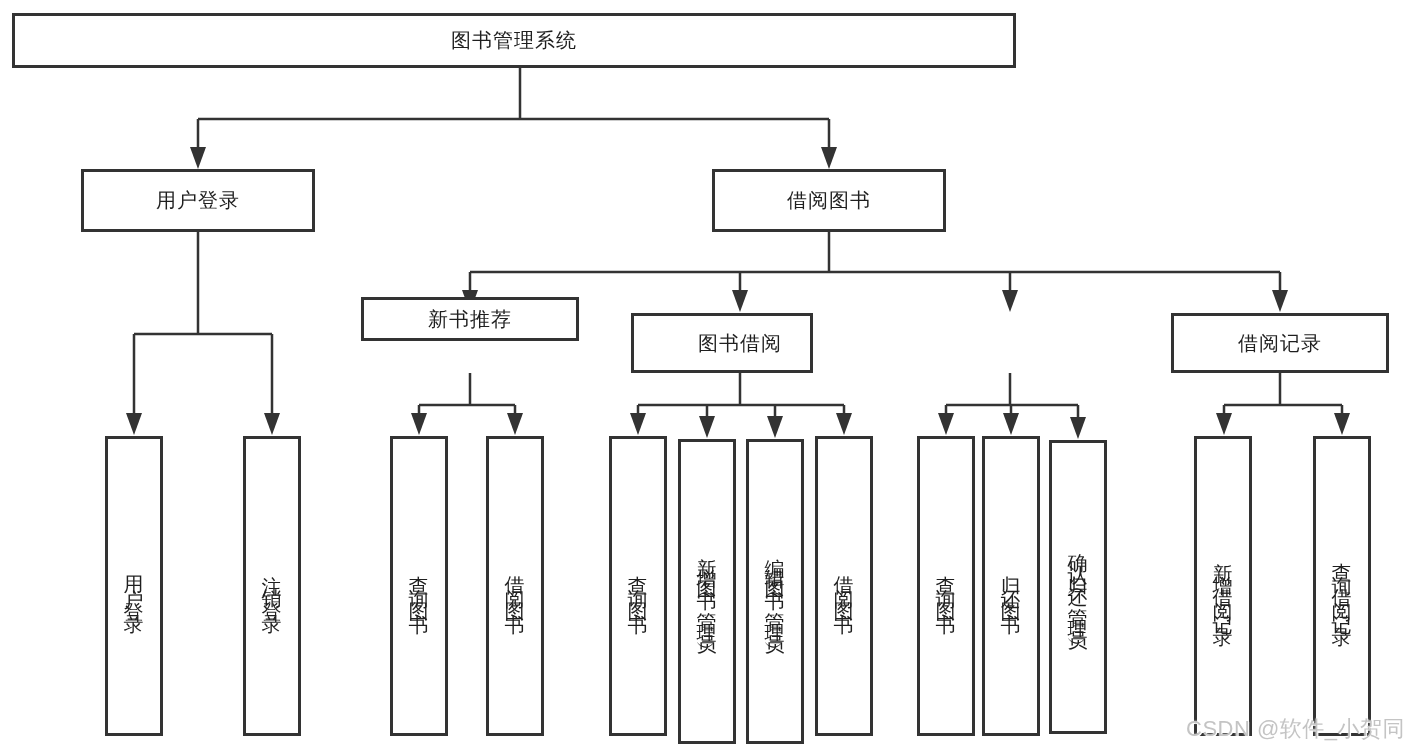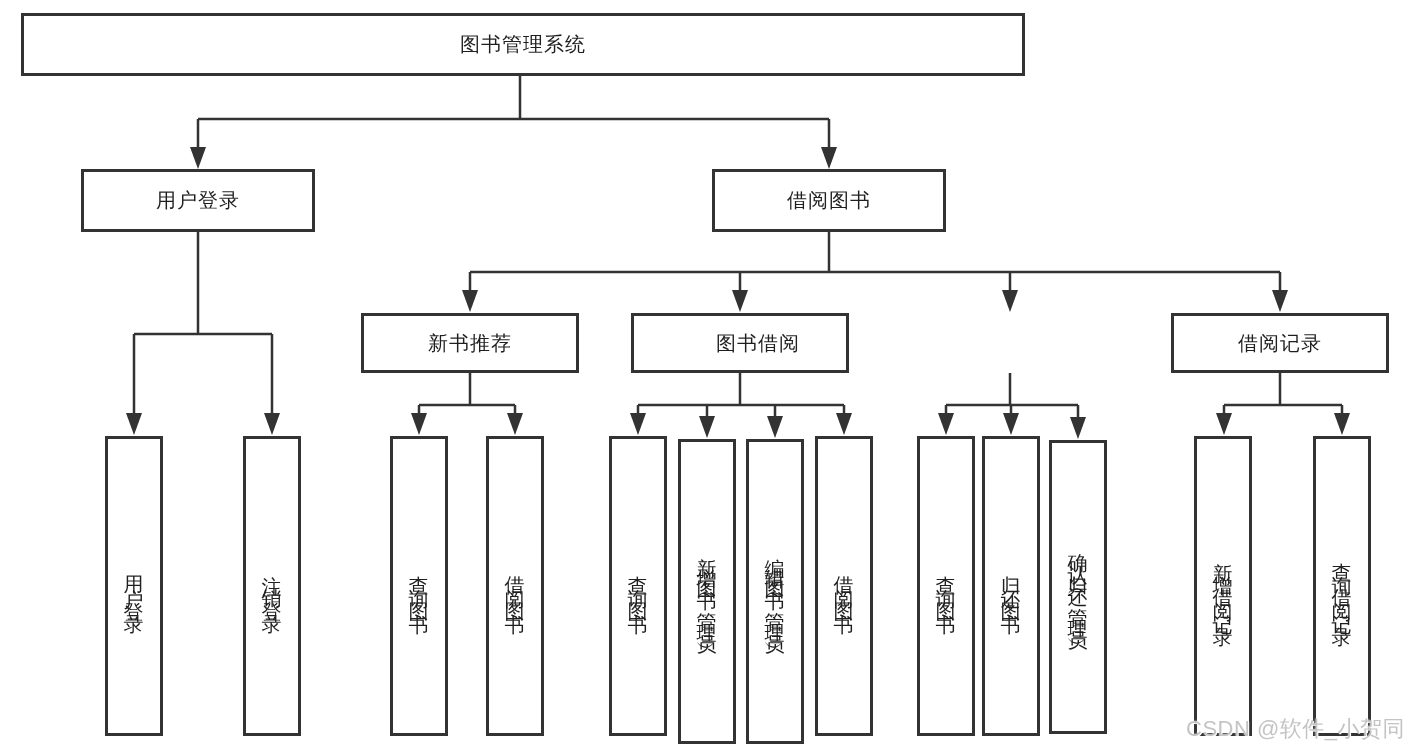--- a/index.html
+++ b/index.html
@@ -113,27 +113,27 @@
 
     <g stroke="#333333" stroke-width="2.5" fill="none">
       <path d="M1280 373 V405 M1224 405 H1342 M1224 405 V417 M1342 405 V417"></path>
     </g>
     <g fill="#333333" stroke="none">
       <polygon points="1216,413 1232,413 1224,435"></polygon>
       <polygon points="1334,413 1350,413 1342,435"></polygon>
     </g>
   </svg>
 
-  <div class="box" style="left:21px; top:13px; width:1004px; height:63px;">图书管理系统</div>
+  <div class="box" style="left:12px; top:13px; width:1004px; height:55px;">图书管理系统</div>
 
   <div class="box" style="left:81px; top:169px; width:234px; height:63px;">用户登录</div>
   <div class="box" style="left:712px; top:169px; width:234px; height:63px;">借阅图书</div>
 
-  <div class="box" style="left:361px; top:313px; width:218px; height:60px;">新书推荐</div>
-  <div class="box" style="left:631px; top:313px; width:218px; height:60px;padding-left:36px;">图书借阅</div>
+  <div class="box" style="left:361px; top:297px; width:218px; height:44px;">新书推荐</div>
+  <div class="box" style="left:631px; top:313px; width:182px; height:60px;padding-left:36px;">图书借阅</div>
   <div class="box" style="left:1171px; top:313px; width:218px; height:60px;">借阅记录</div>
 
   <div class="box vbox" style="left:105px; top:436px; width:58px; height:300px;">用户登录</div>
   <div class="box vbox" style="left:243px; top:436px; width:58px; height:300px;">注销登录</div>
 
   <div class="box vbox" style="left:390px; top:436px; width:58px; height:300px;">查询图书</div>
   <div class="box vbox" style="left:486px; top:436px; width:58px; height:300px;">借阅图书</div>
 
   <div class="box vbox" style="left:609px; top:436px; width:58px; height:300px;">查询图书</div>
   <div class="box vbox vbox-long" style="left:678px; top:439px; width:58px; height:305px;">新增图书（管理员）</div>

